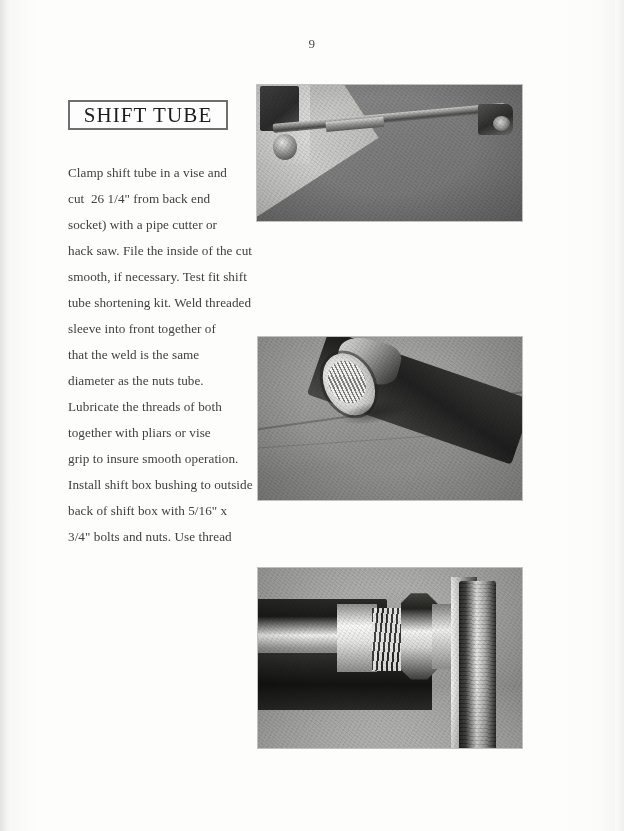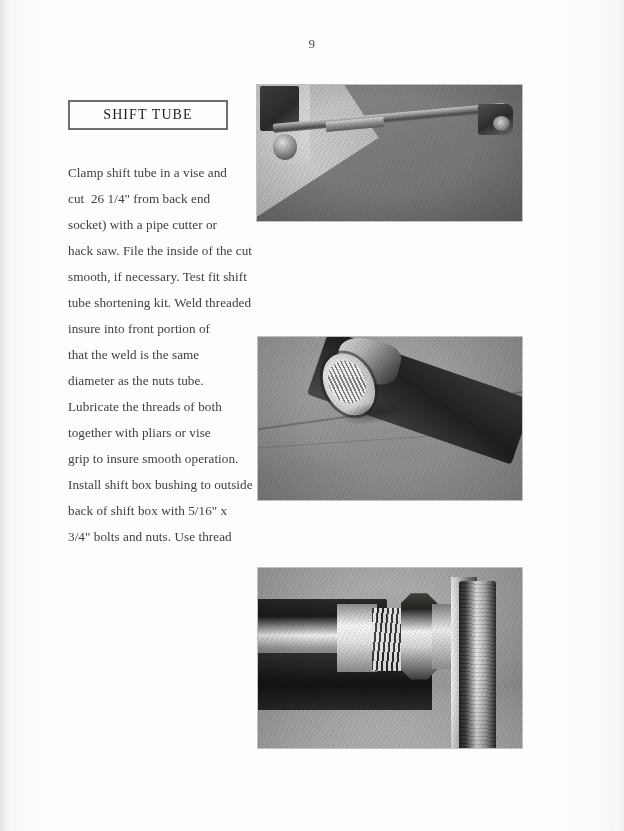--- a/index.html
+++ b/index.html
@@ -58,21 +58,21 @@
     background: #fdfdfd;
     box-sizing: border-box;
   }
   #section-title-text {
     position: absolute;
     left: 0; top: 0;
     width: 100%; height: 100%;
     display: flex;
     align-items: center;
     justify-content: center;
-    font-size: 14px;
+    font-size: 21px;
     letter-spacing: 1.1px;
     color: #1d1d1d;
   }
   #body-copy {
     position: absolute;
     left: 68px;
     top: 160px;
     width: 196px;
   }
   #body-copy .copy-line {
@@ -332,21 +332,21 @@
     <div id="section-title-text">SHIFT TUBE</div>
   </div>
 
   <div id="body-copy">
       <div class="copy-line">Clamp shift tube in a vise and</div>
       <div class="copy-line">cut  26 1/4" from back end</div>
       <div class="copy-line">socket) with a pipe cutter or</div>
       <div class="copy-line">hack saw. File the inside of the cut</div>
       <div class="copy-line">smooth, if necessary. Test fit shift</div>
       <div class="copy-line">tube shortening kit. Weld threaded</div>
-      <div class="copy-line">insure into front portion of</div>
+      <div class="copy-line">sleeve into front together of</div>
       <div class="copy-line">that the weld is the same</div>
       <div class="copy-line">diameter as the nuts tube.</div>
       <div class="copy-line">Lubricate the threads of both</div>
       <div class="copy-line">together with pliars or vise</div>
       <div class="copy-line">grip to insure smooth operation.</div>
       <div class="copy-line">Install shift box bushing to outside</div>
       <div class="copy-line">back of shift box with 5/16" x</div>
       <div class="copy-line">3/4" bolts and nuts. Use thread</div>
     </div>
 

